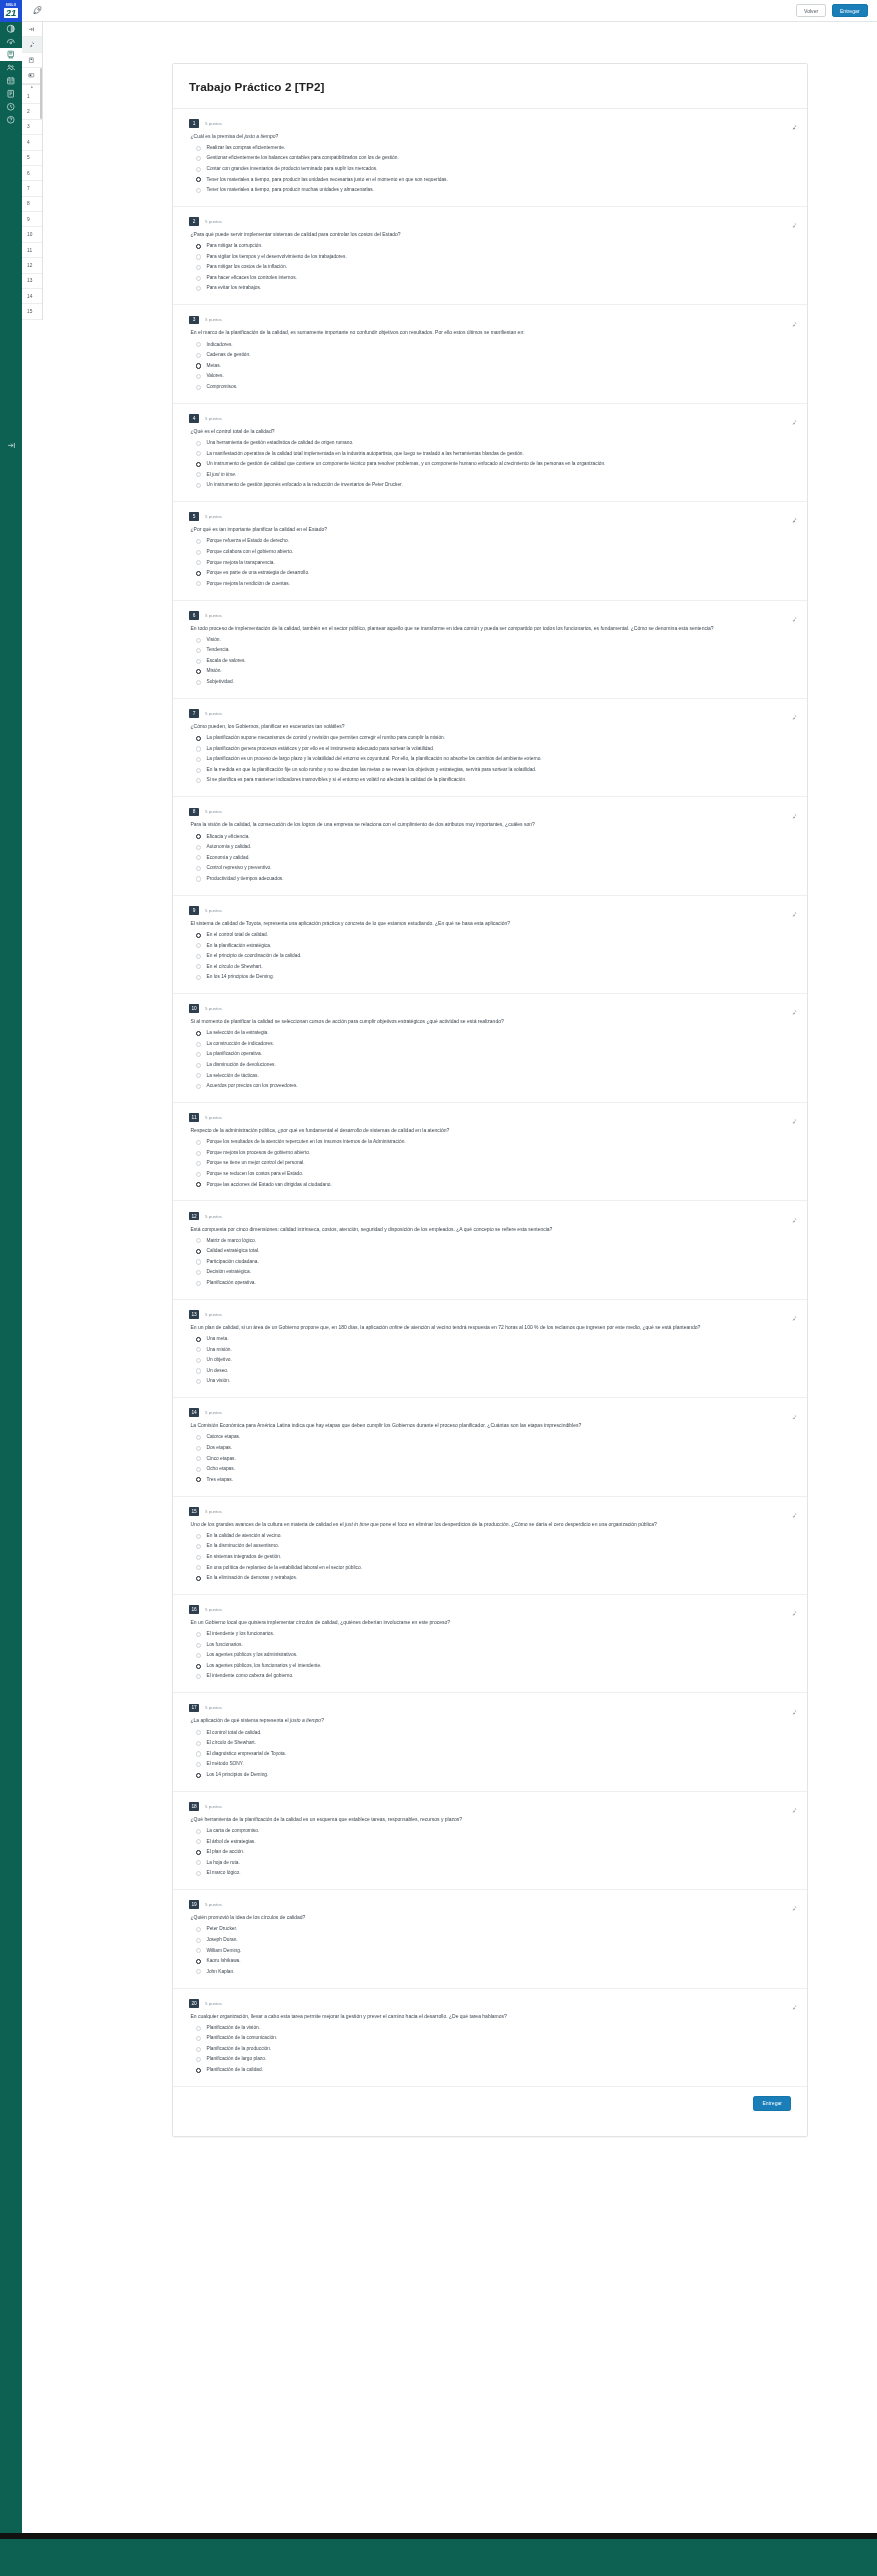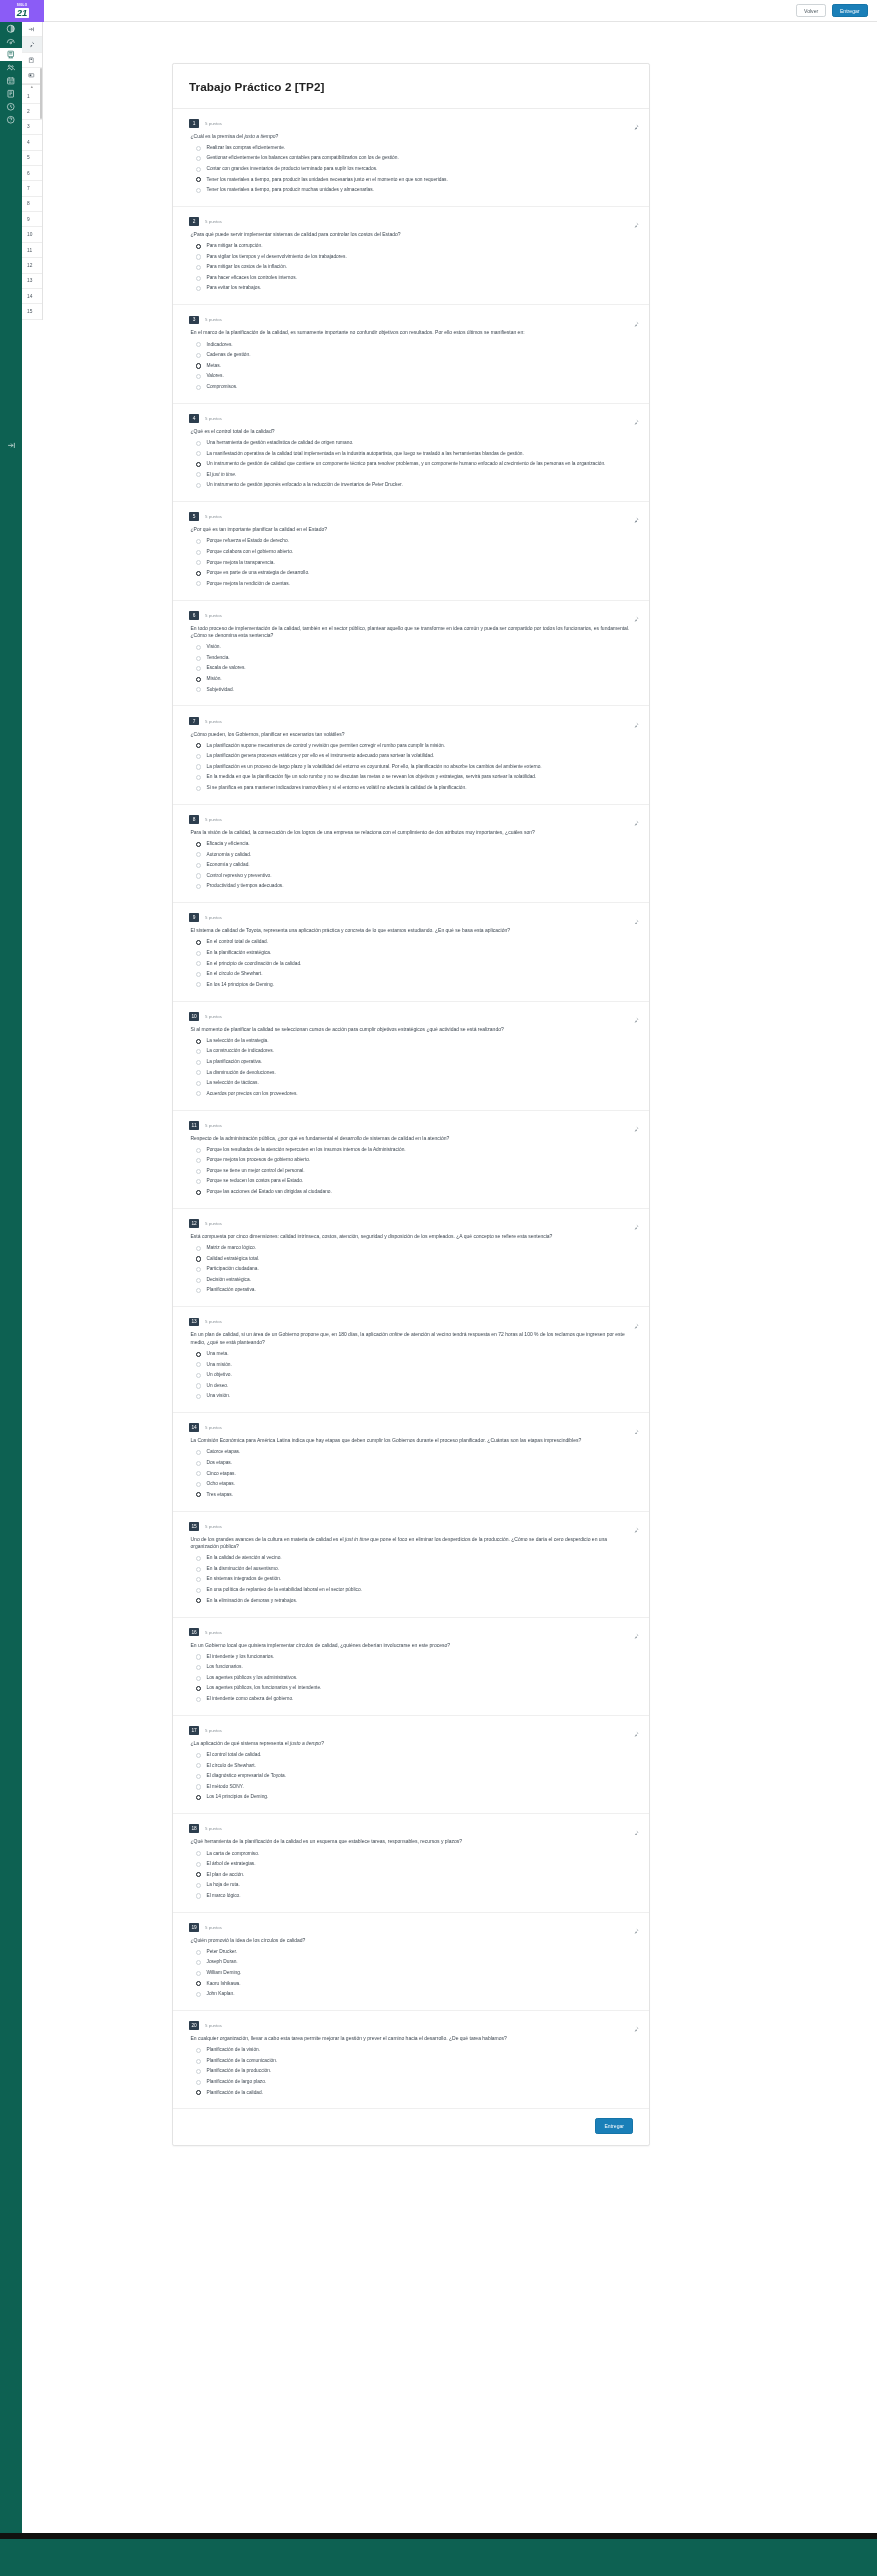--- a/index.html
+++ b/index.html
@@ -12,21 +12,21 @@
     position:relative;
   }
 
   
   .rail {
     position:absolute; left:0; top:0; width:22px; height:2533px;
     background:#0d6152;
     z-index:30;
   }
   .rail-logo {
-    width:44px; height:22px; background:#8b5cf6;
+    width:22px; height:22px; background:#1d4ed8;
     display:flex; flex-direction:column; align-items:center; justify-content:center;
     color:#fff; line-height:1;
   }
   .rail-logo .sig { font-size:3.1px; letter-spacing:0.2px; font-weight:bold; }
   .rail-logo .num {
     font-size:9.5px; font-weight:bold; font-style:italic;
     background:#fff; color:#0d6152; padding:0 1.5px; margin-top:0.7px;
     border-radius:0.7px;
   }
   .rail-item {
@@ -82,24 +82,24 @@
     background:#1a7fb8; color:#fff;
   }
 
   
   .canvas {
     position:absolute; left:42px; top:23px; right:0; bottom:0;
     background:#ffffff;
   }
 
   .card {
-    position:absolute; left:130px; width:478px; top:40px;
+    position:absolute; left:130px; width:636px; top:40px;
     background:#fff; border:0.7px solid #e3e3e3; border-radius:2.2px;
     box-shadow:0 0.7px 1.5px rgba(0,0,0,.04);
-    padding-bottom:1px;
+    padding-bottom:15px;
   }
   .card-title {
     font-size:11.7px; font-weight:bold; color:#222;
     padding:16px 0 14.6px 16px; letter-spacing:0.1px;
   }
   .card-divider { border-top:0.7px solid #ececec; }
 
   
   .q { position:relative; padding:10.2px 19px 10.2px 16px; border-bottom:0.7px solid #efefef; }
   .q:last-of-type { border-bottom:none; }

